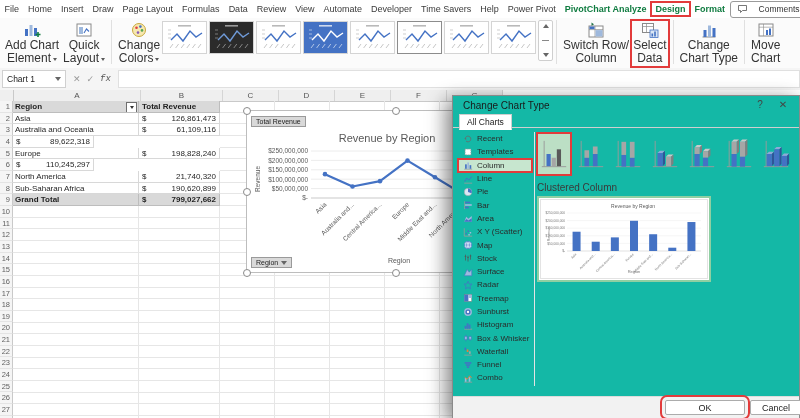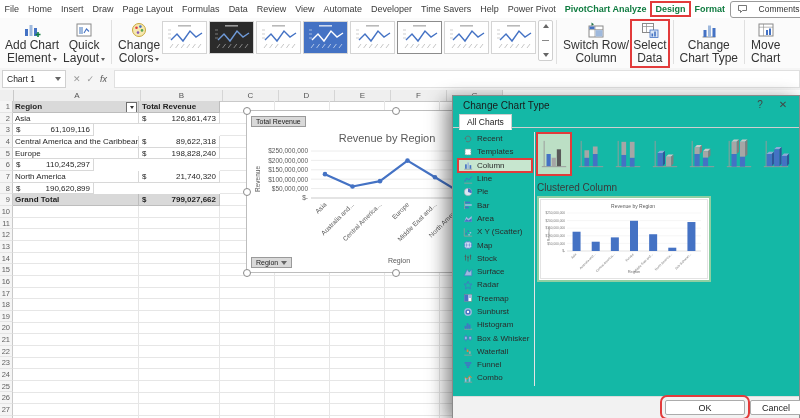--- a/index.html
+++ b/index.html
@@ -39,21 +39,21 @@
   .gal-bar{width:7px;height:1px;background:#888;}
   #ribbon-collapse{position:absolute;right:5px;top:56px;width:0;height:0;
                    border-left:3.5px solid transparent;border-right:3.5px solid transparent;border-bottom:4px solid #777;}
   
   #formulabar{position:absolute;left:0;top:68px;width:800px;height:22px;background:#f5f5f5;
               border-bottom:1px solid #d8d8d8;display:flex;align-items:center;}
   #namebox{width:54px;height:16px;background:#fff;border:1px solid #d0d0d0;margin-left:2px;
            display:flex;align-items:center;justify-content:space-between;padding:0 4px;font-size:8.5px;color:#222;}
   .nb-chev{width:0;height:0;border-left:3px solid transparent;border-right:3px solid transparent;border-top:4px solid #666;}
   .fb-icons{display:flex;align-items:center;gap:6px;padding:0 7px;color:#8a8a8a;font-size:9px;}
-  .fb-x{color:#9a9a9a;} .fb-ck{color:#9a9a9a;} .fb-fx{font-style:italic;color:#555;font-family:Liberation Sans, sans-serif;}
+  .fb-x{color:#9a9a9a;} .fb-ck{color:#9a9a9a;} .fb-fx{font-style:italic;color:#555;font-family:Liberation Mono, monospace;}
   #formula-input{flex:1;height:16px;background:#fff;border:1px solid #e0e0e0;margin-right:0;}
   
   #sheet{position:absolute;left:0;top:90px;width:800px;height:328px;background:#fff;}
   #colheaders{position:absolute;left:0;top:0;height:11px;display:flex;background:#efefef;border-bottom:1px solid #c9c9c9;}
   .colh{font-size:8px;color:#555;text-align:center;border-right:1px solid #d5d5d5;line-height:11px;flex:none;}
   #corner{width:13px;height:11px;background:#efefef;border-right:1px solid #c9c9c9;flex:none;}
   #rownums{position:absolute;left:0;top:11px;width:13px;}
   .rown{font-size:7.5px;color:#5f5f5f;text-align:right;padding-right:2px;height:11.66px;line-height:11.66px;
         border-bottom:1px solid #e4e4e4;border-right:1px solid #c9c9c9;background:#f5f5f5;box-sizing:border-box;}
   #gridlines{position:absolute;left:13px;top:11px;width:482px;height:317px;
@@ -455,27 +455,27 @@
           <div class="cb">Total Revenue</div>
         </div>
         <div class="trow " style="top: 11.66px;">
           <div class="ca">Asia</div>
           <div class="cb">
             <span>$</span>
             <span>126,861,473</span>
           </div>
         </div>
         <div class="trow " style="top: 23.32px;">
+          <div class="ca">Australia and Oceania</div>
           <div class="cb">
             <span>$</span>
             <span>61,109,116</span>
           </div>
         </div>
         <div class="trow " style="top: 34.98px;">
-          <div class="ca">Central America and the Caribbean</div>
           <div class="cb">
             <span>$</span>
             <span>89,622,318</span>
           </div>
         </div>
         <div class="trow " style="top: 46.64px;">
           <div class="ca">Europe</div>
           <div class="cb">
             <span>$</span>
             <span>198,828,240</span>
@@ -488,20 +488,21 @@
           </div>
         </div>
         <div class="trow " style="top: 69.96px;">
           <div class="ca">North America</div>
           <div class="cb">
             <span>$</span>
             <span>21,740,320</span>
           </div>
         </div>
         <div class="trow " style="top: 81.62px;">
+          <div class="ca">Sub-Saharan Africa</div>
           <div class="cb">
             <span>$</span>
             <span>190,620,899</span>
           </div>
         </div>
         <div class="trow tot" style="top: 93.28px;">
           <div class="ca">Grand Total</div>
           <div class="cb">
             <span>$</span>
             <span>799,027,662</span>

